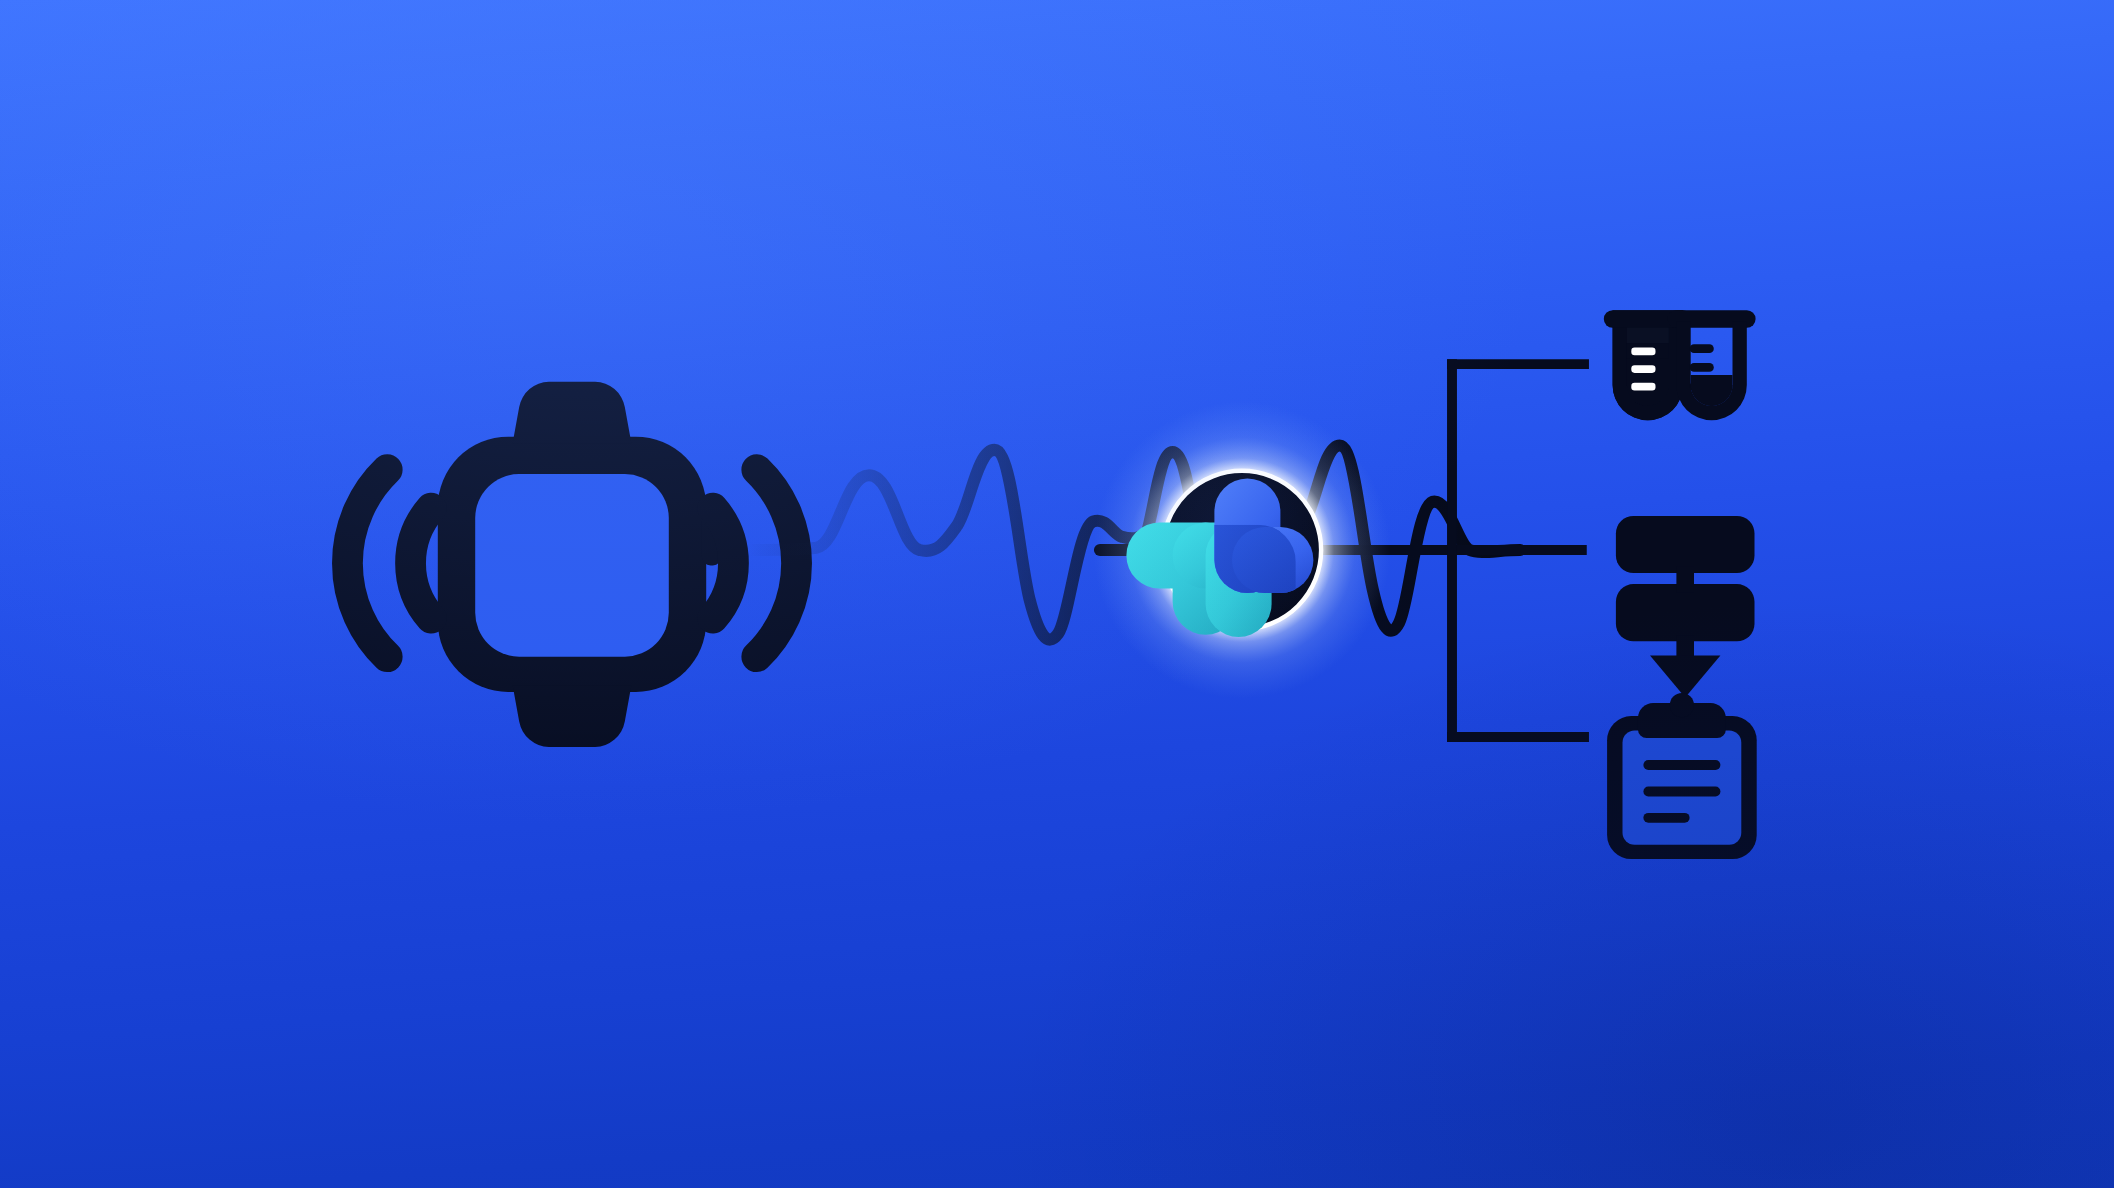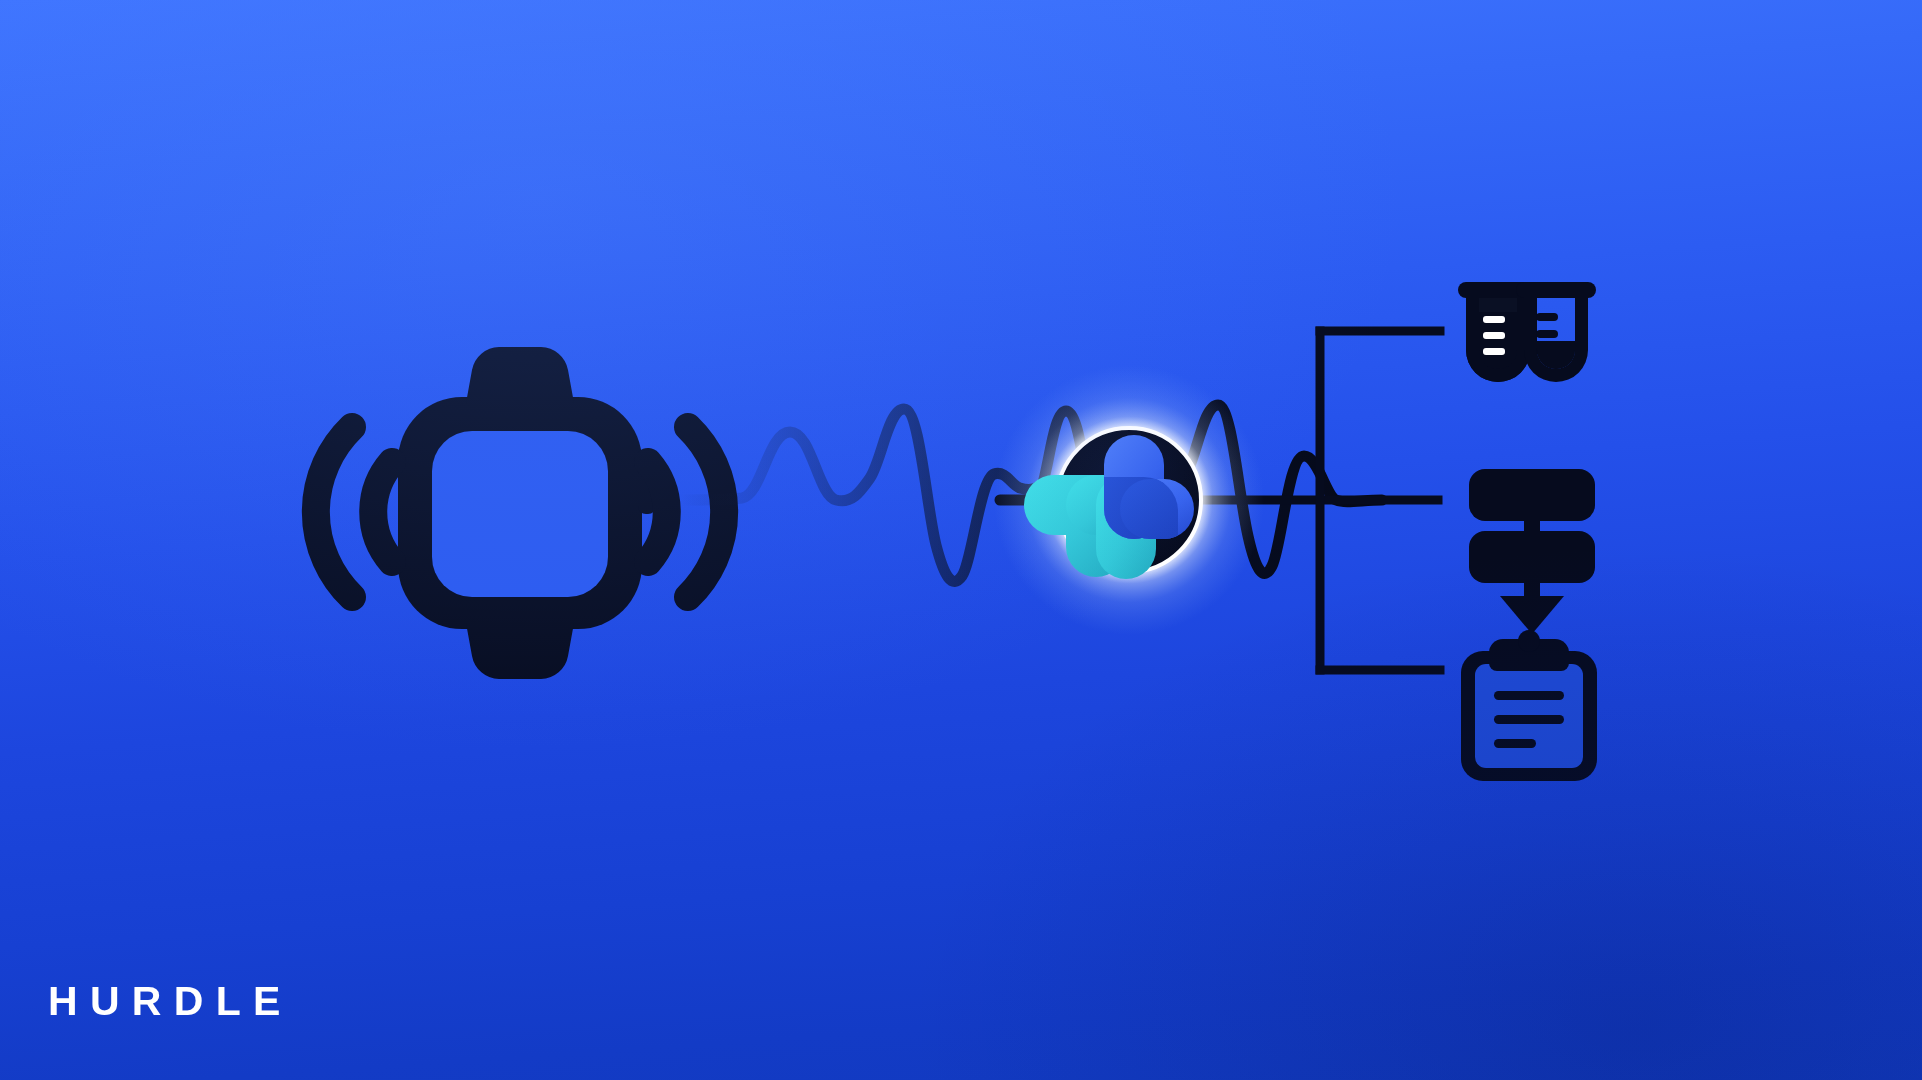--- a/index.html
+++ b/index.html
@@ -311,17 +311,14 @@
                v-10
                a14 14 0 0 1 14 -14 z"></path>
       <circle cx="1529" cy="641" r="11"></circle>
 
       <rect x="1494" y="691" width="70" height="9" rx="4.5" ry="4.5"></rect>
       <rect x="1494" y="715" width="70" height="9" rx="4.5" ry="4.5"></rect>
       <rect x="1494" y="739" width="42" height="9" rx="4.5" ry="4.5"></rect>
     </g>
   </svg>
 
-  <div class="logo-wrap">
-    <div class="logo-text">HURDLE</div>
-  </div>
 
 </div>
 
 </body></html>

